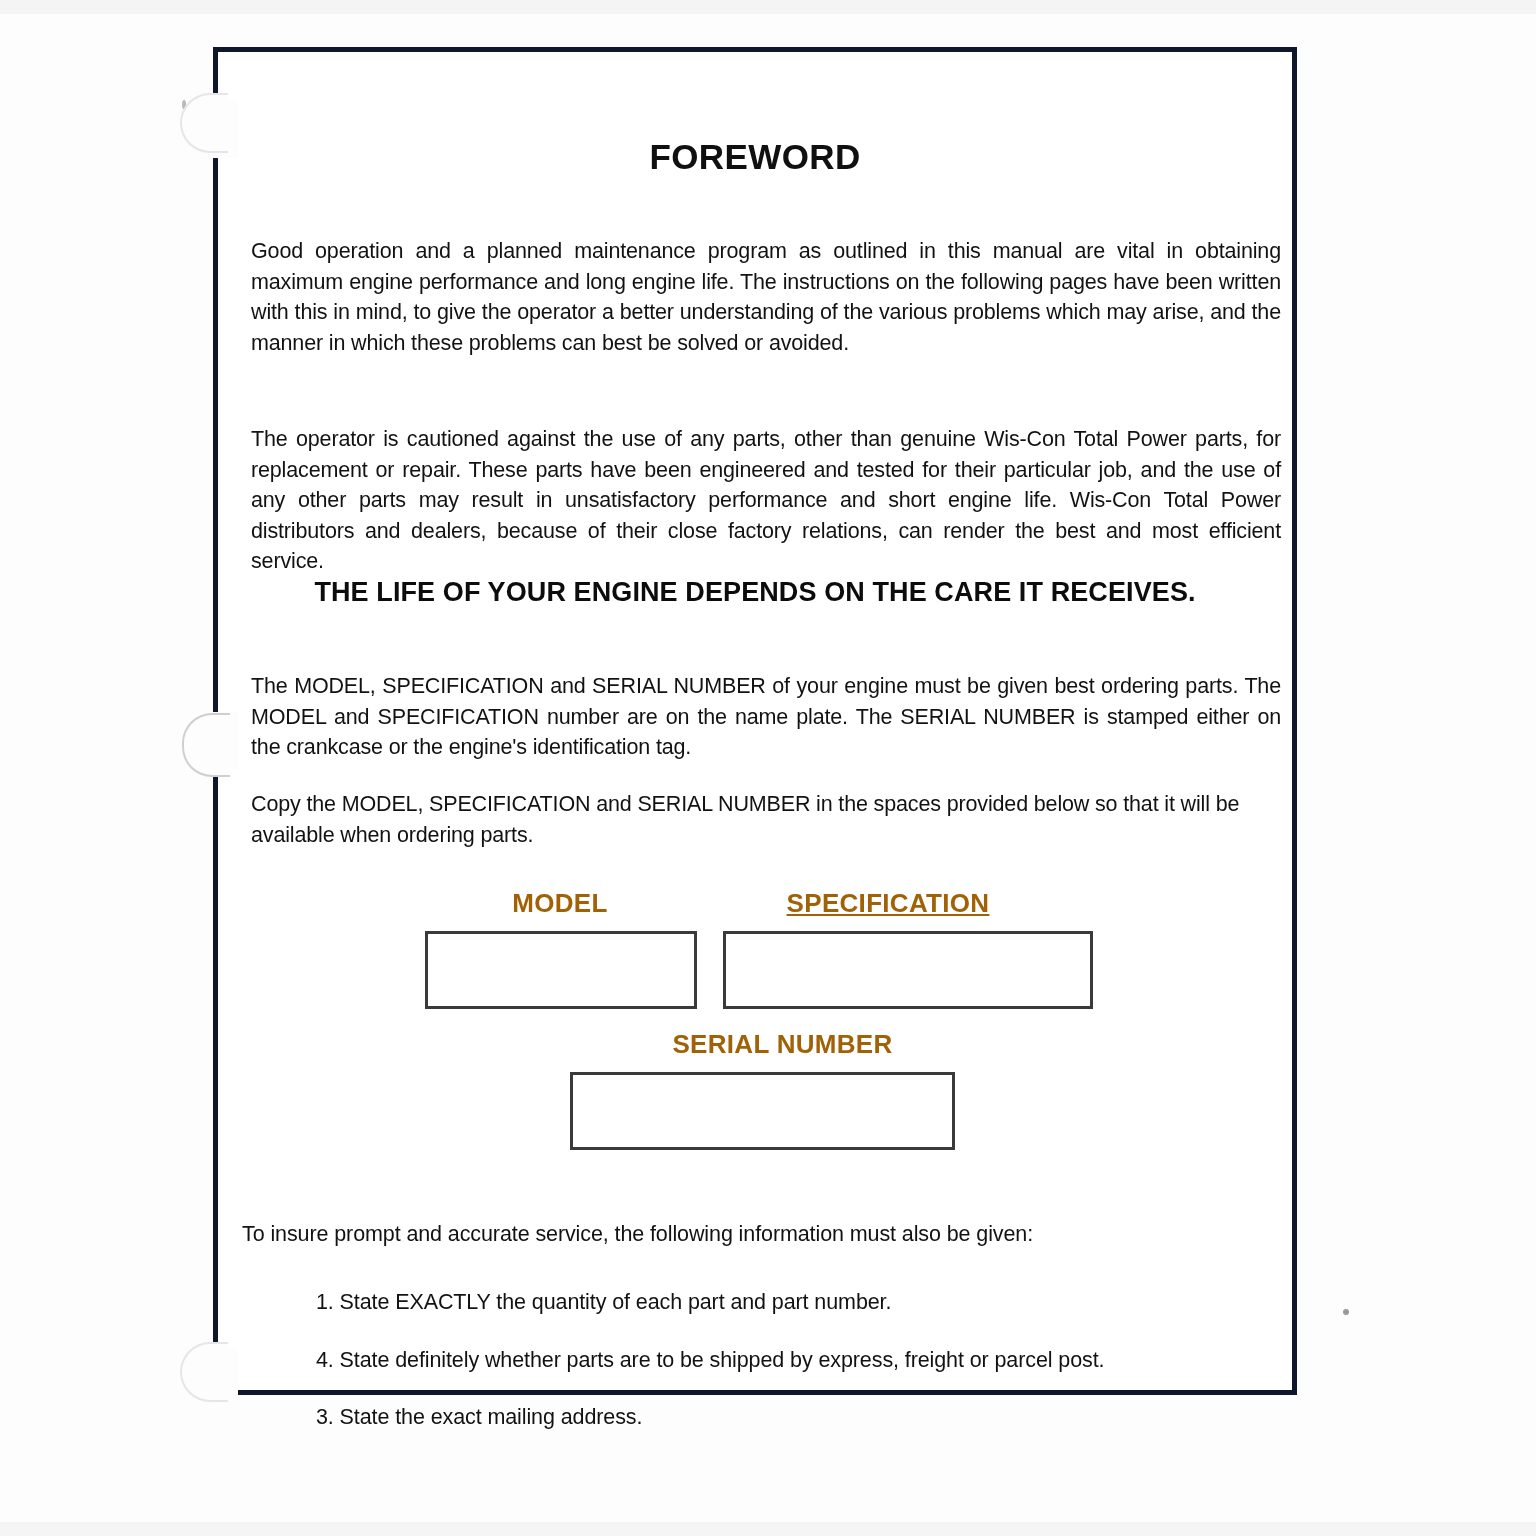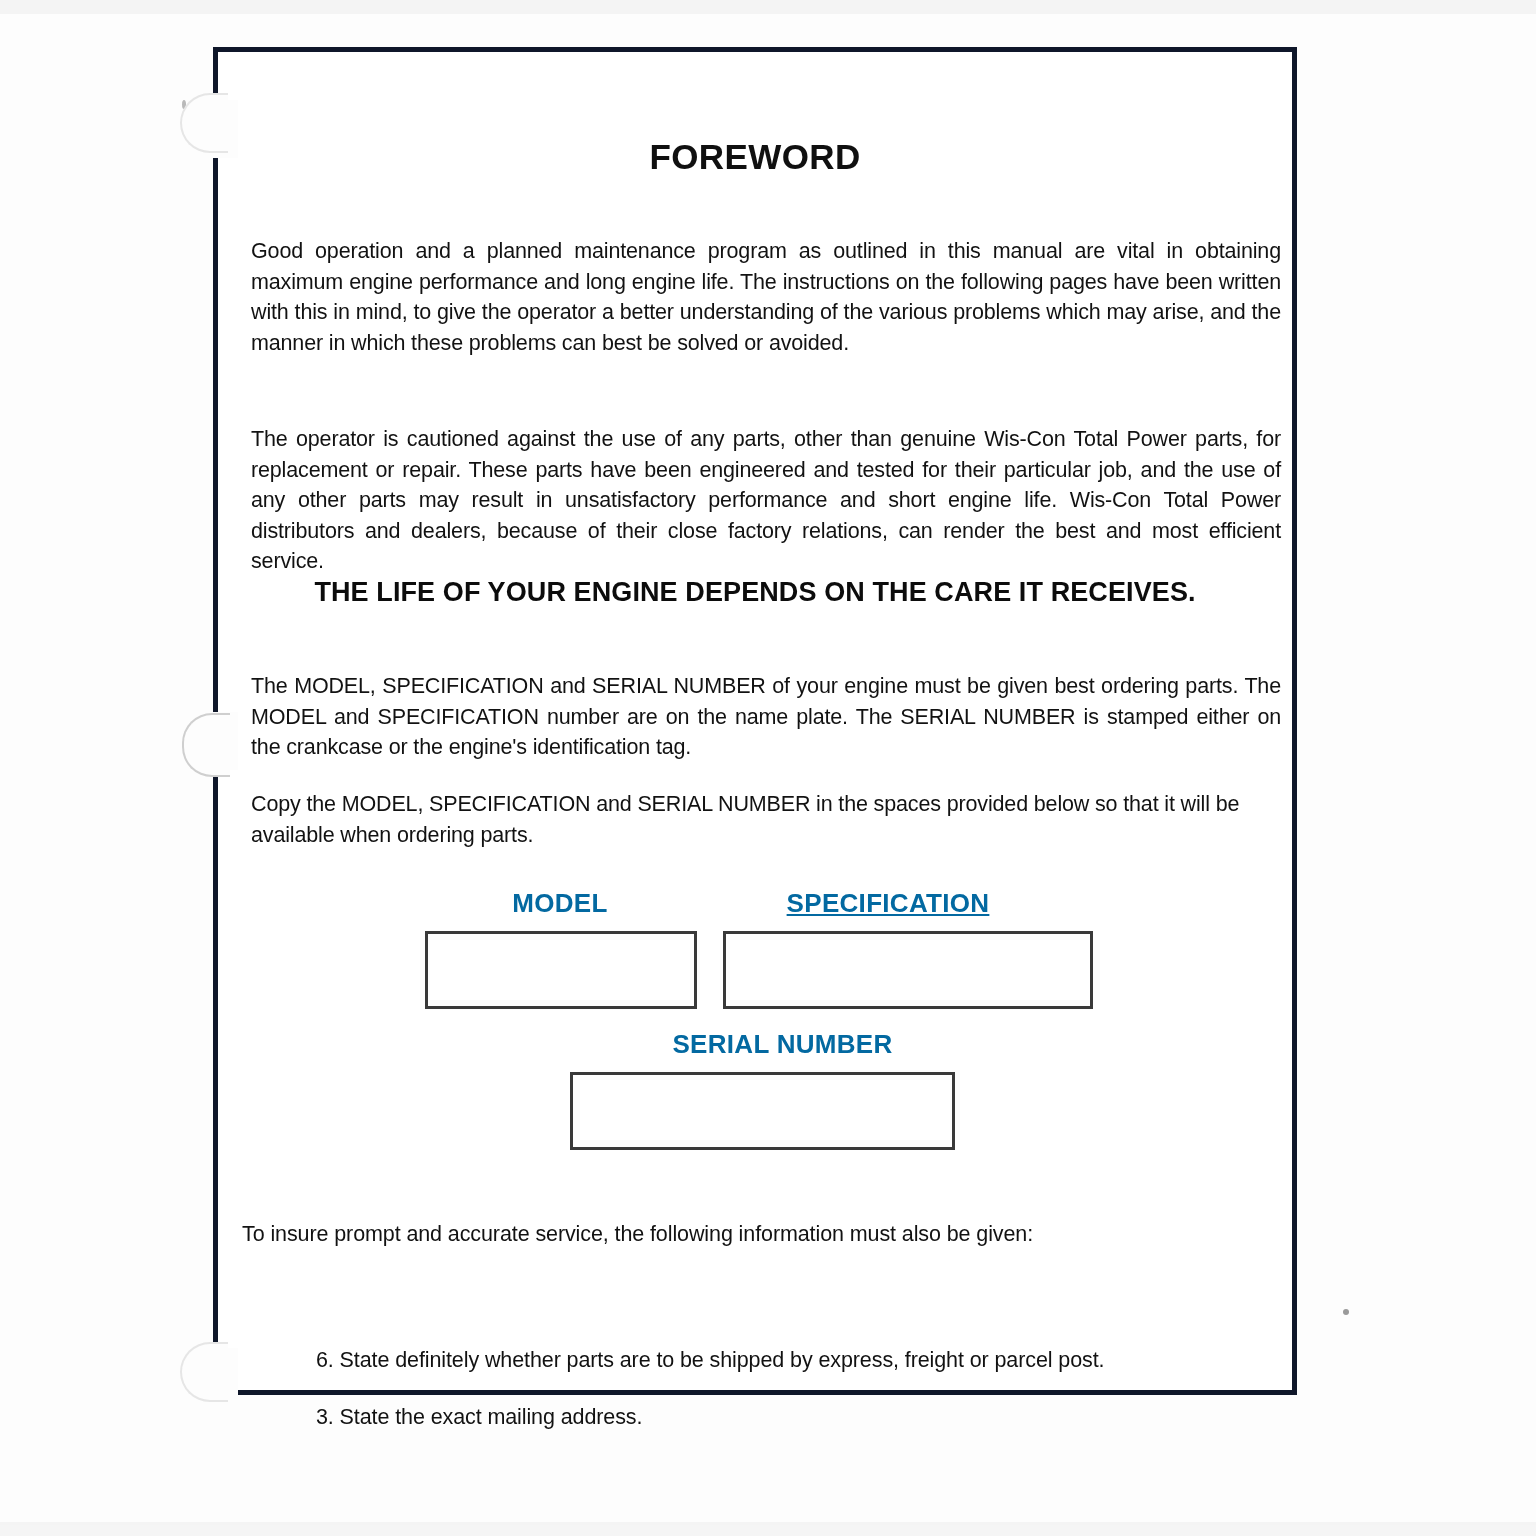--- a/index.html
+++ b/index.html
@@ -108,21 +108,21 @@
     color: #0c0c0c;
     letter-spacing: 0.1px;
   }
 
   
   .field-label {
     position: absolute;
     font-size: 26px;
     font-weight: bold;
     text-align: center;
-    color: #0369a1;
+    color: #a16207;
     letter-spacing: 0.3px;
   }
   .field-box {
     position: absolute;
     box-sizing: border-box;
     border: 3px solid #3a3a3a;
     background: #ffffff;
   }
 
   
@@ -179,22 +179,23 @@
       <div class="field-box" style="left:207px; top:879px; width:272px; height:78px;"></div>
 
       <div class="field-label" style="left:485px; top:836px; width:370px;text-decoration:underline;">SPECIFICATION</div>
       <div class="field-box" style="left:505px; top:879px; width:370px; height:78px;"></div>
 
       <div class="field-label" style="left:372px; top:977px; width:385px;">SERIAL NUMBER</div>
       <div class="field-box" style="left:352px; top:1020px; width:385px; height:78px;"></div>
 
       <div class="list-intro" style="top:1170px;">To insure prompt and accurate service,  the following information must also be given:</div>
 
-
-      <div class="list-item" style="top:1296px;">6. State definitely whether parts are to be shipped by express, freight or parcel post.</div>
+      <div class="list-item" style="top:1238px;">1. State EXACTLY the quantity of each part and part number.</div>
+
+      <div class="list-item" style="top:1296px;">4. State definitely whether parts are to be shipped by express, freight or parcel post.</div>
 
       <div class="list-item" style="top:1353px;">3. State the exact mailing address.</div>
 
     </div>
   </div>
 
   <div class="punch" style="left:198px; top:100px;"></div>
   <div class="punch-arc faint" style="left:180px; top:93px;"></div>
 
   <div class="punch" style="left:198px; top:712px;"></div>

